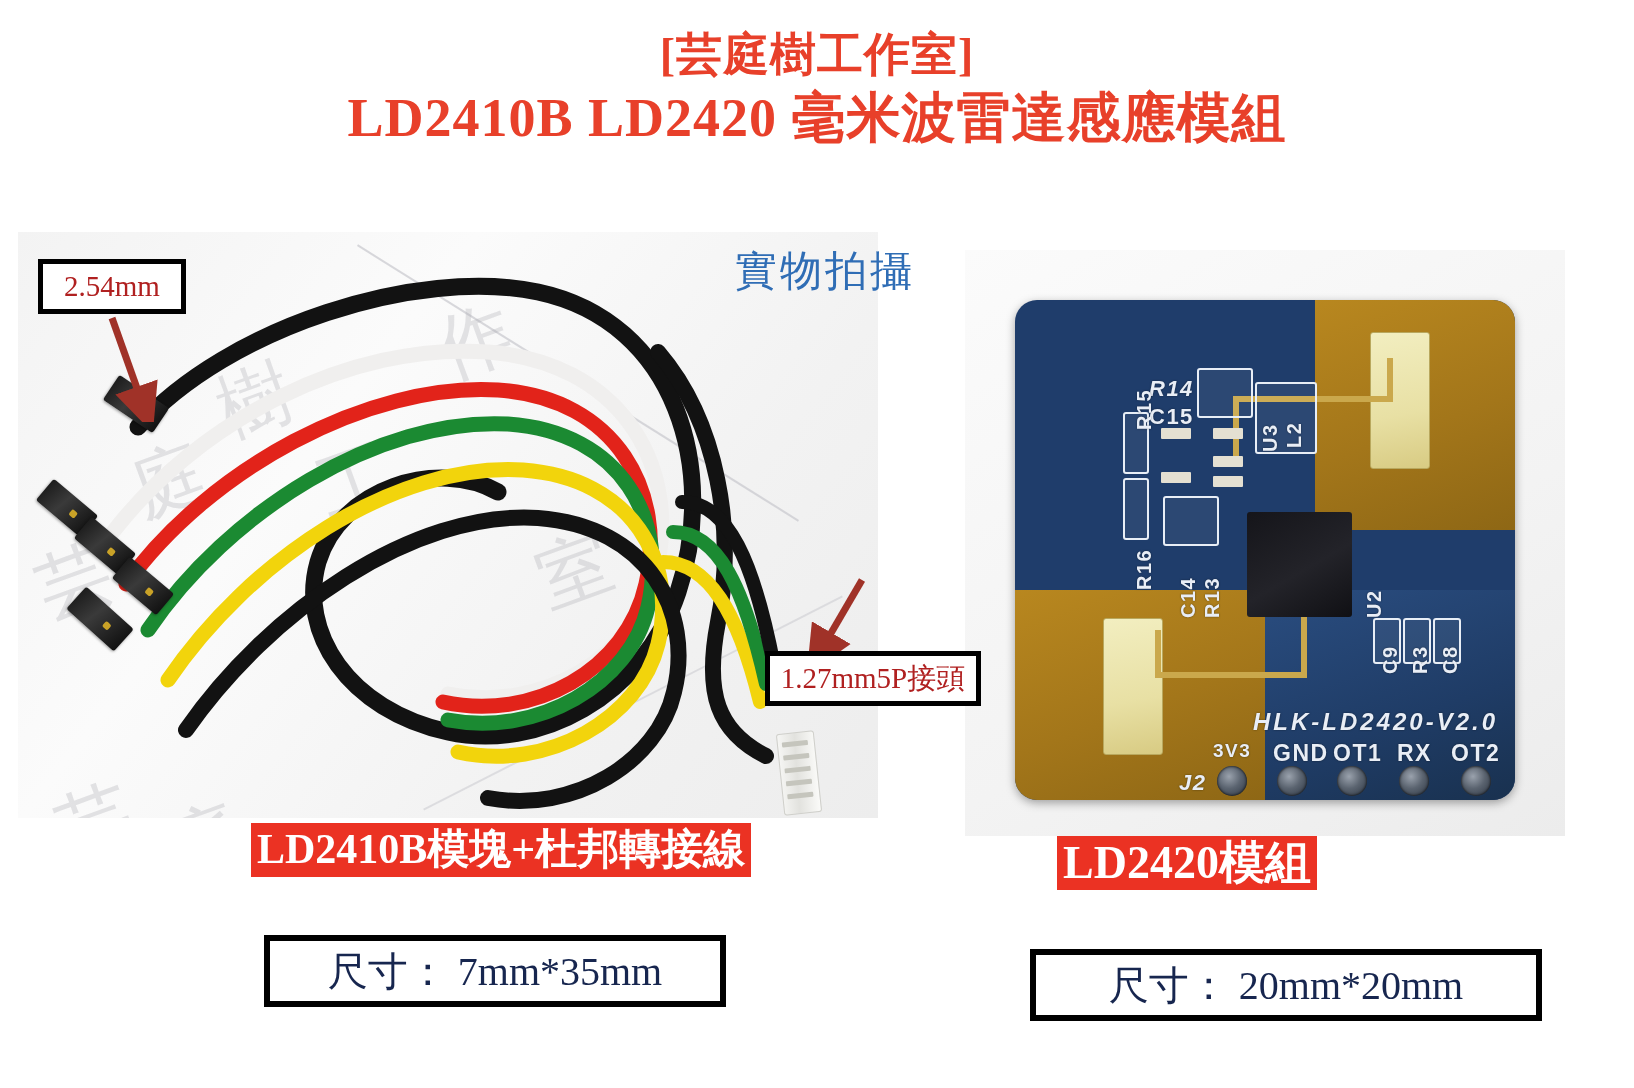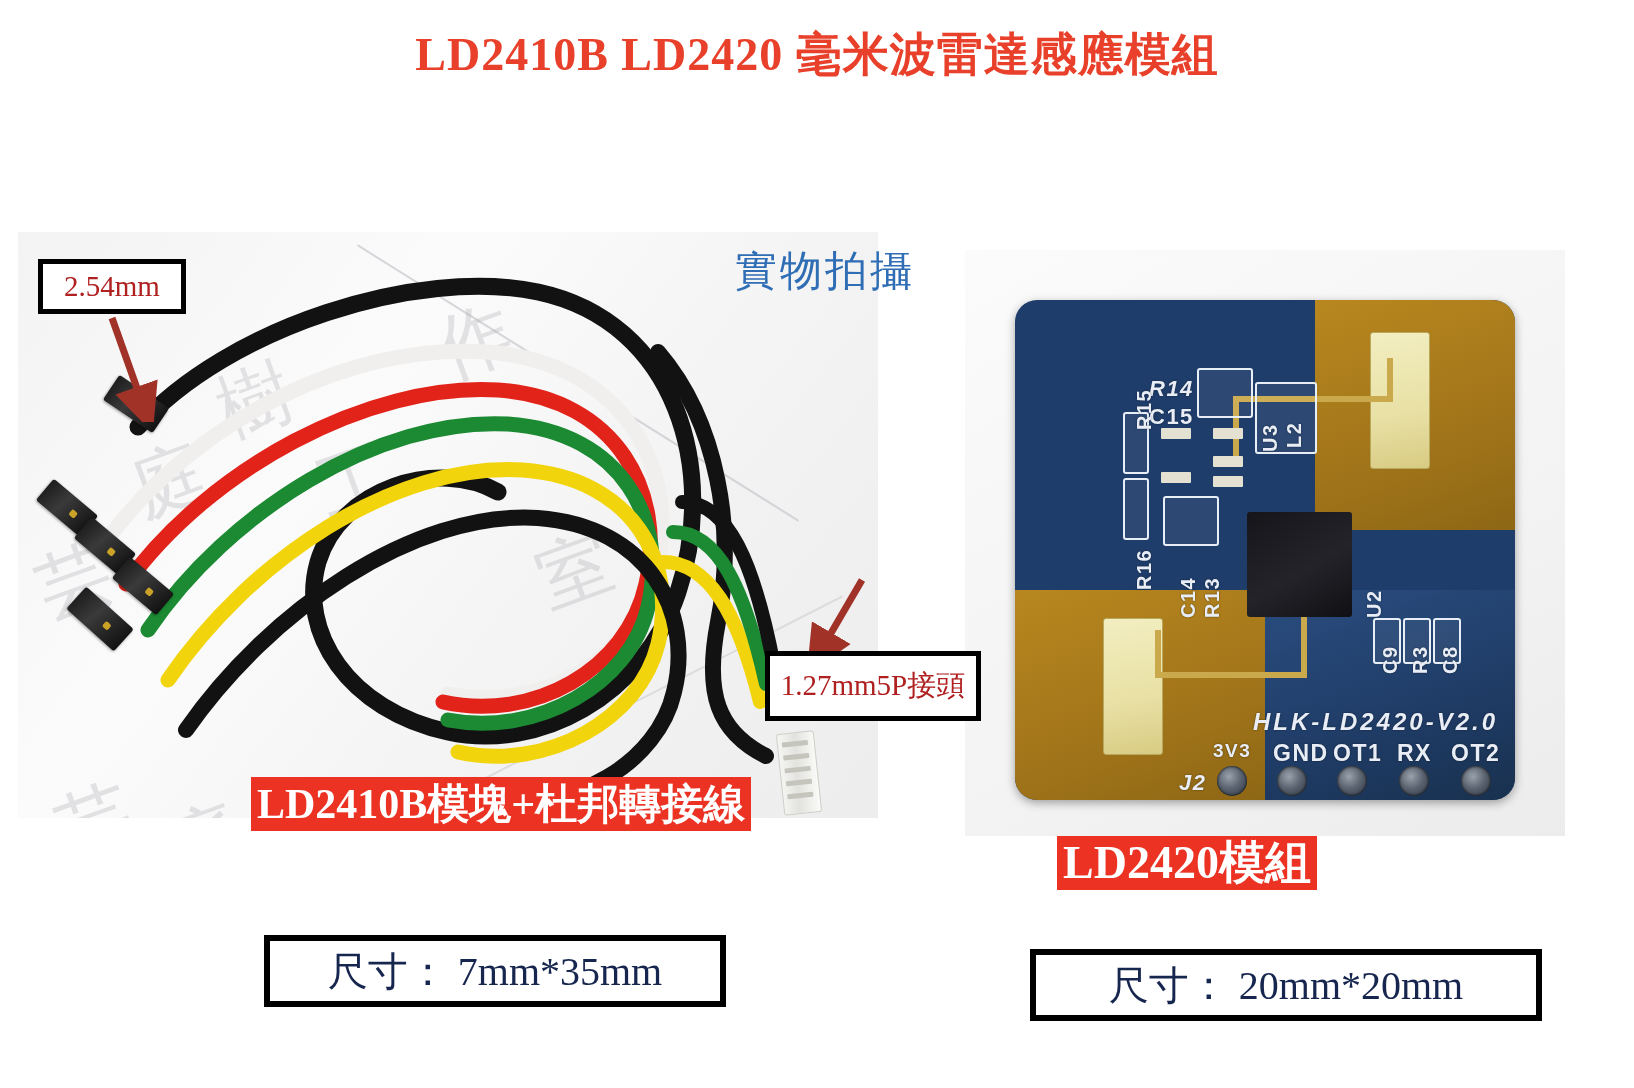--- a/index.html
+++ b/index.html
@@ -21,21 +21,21 @@
     top: 26px;
     left: 0;
     width: 100%;
     text-align: center;
     color: #e8402a;
     line-height: 1.26;
     font-family: "Liberation Serif", serif;
     font-weight: 700;
   }
   .title-line-1 { font-size: 46px; letter-spacing: 1px; }
-  .title-line-2 { font-size: 46px; letter-spacing: 1px; }
+  .title-line-2 { font-size: 54px; letter-spacing: 1px; }
   .title-line-3 { font-size: 46px; letter-spacing: 1px; }
 
   
   .real-photo-caption {
     position: absolute;
     left: 735px;
     top: 243px;
     font-size: 42px;
     color: #2f6db5;
     font-family: "Liberation Serif", serif;
@@ -200,21 +200,21 @@
     z-index: 50;
     box-sizing: border-box;
   }
   .callout-254 {
     left: 38px; top: 259px;
     width: 148px; height: 55px;
     font-size: 29px;
   }
   .callout-127 {
     left: 765px; top: 651px;
-    width: 216px; height: 70px;
+    width: 216px; height: 55px;
     font-size: 29px;
   }
 
   
   .arrow-svg { position: absolute; z-index: 49; }
 
   
   .redlabel {
     position: absolute;
     background: #eb3223;
@@ -222,23 +222,24 @@
     font-family: "Liberation Serif", serif;
     font-weight: 700;
     display: flex;
     align-items: center;
     justify-content: center;
     z-index: 50;
     box-sizing: border-box;
     white-space: nowrap;
   }
   .redlabel-left {
-    left: 251px; top: 777px;
-    height: 54px; padding: 8px 6px;
+    left: 251px; top: 823px;
+    height: 54px; padding: 0 6px;
     font-size: 42px;
+    align-items: flex-end;
   }
   .redlabel-right {
     left: 1057px; top: 836px;
     height: 54px; padding: 0 6px;
     font-size: 46px;
   }
 
   
   .dimbox {
     position: absolute;
@@ -261,20 +262,21 @@
   .dimbox-right {
     left: 1030px; top: 949px;
     width: 512px; height: 72px;
     font-size: 40px;
   }
 </style>
 </head>
 <body>
 
 <div class="title-block">
+  <div class="title-line-1">[芸庭樹工作室]</div>
   <div class="title-line-2">LD2410B LD2420 毫米波雷達感應模組</div>
 </div>
 
 <div class="photo-left">
   <div class="sheet-fold"></div>
   <div class="sheet-fold2"></div>
 
   <div class="wm" style="left:20px; top:300px;">芸</div>
   <div class="wm" style="left:115px; top:200px;">庭</div>
   <div class="wm" style="left:200px; top:120px;">樹</div>

